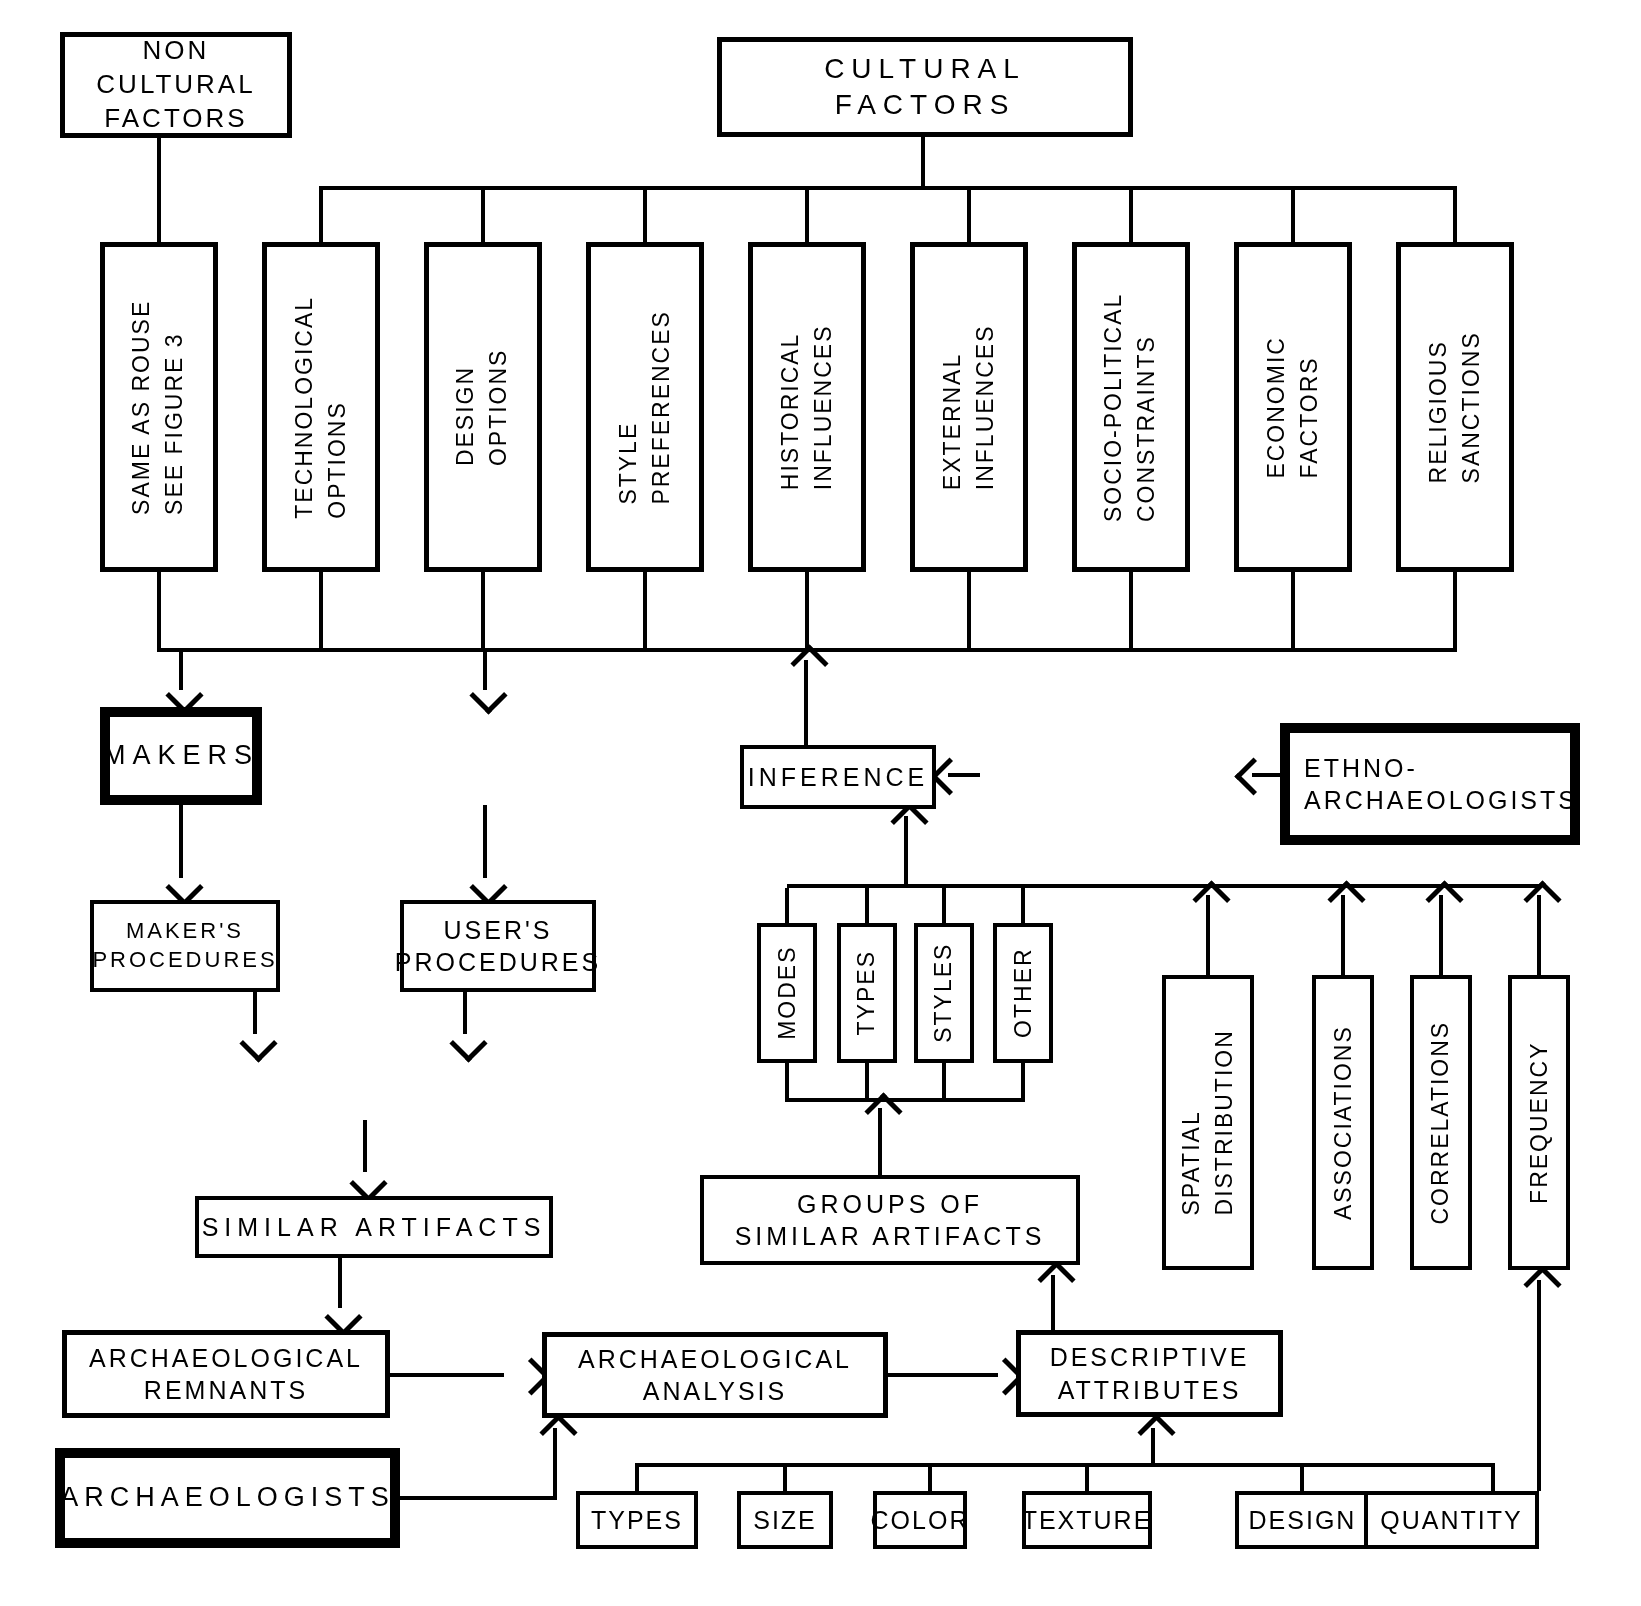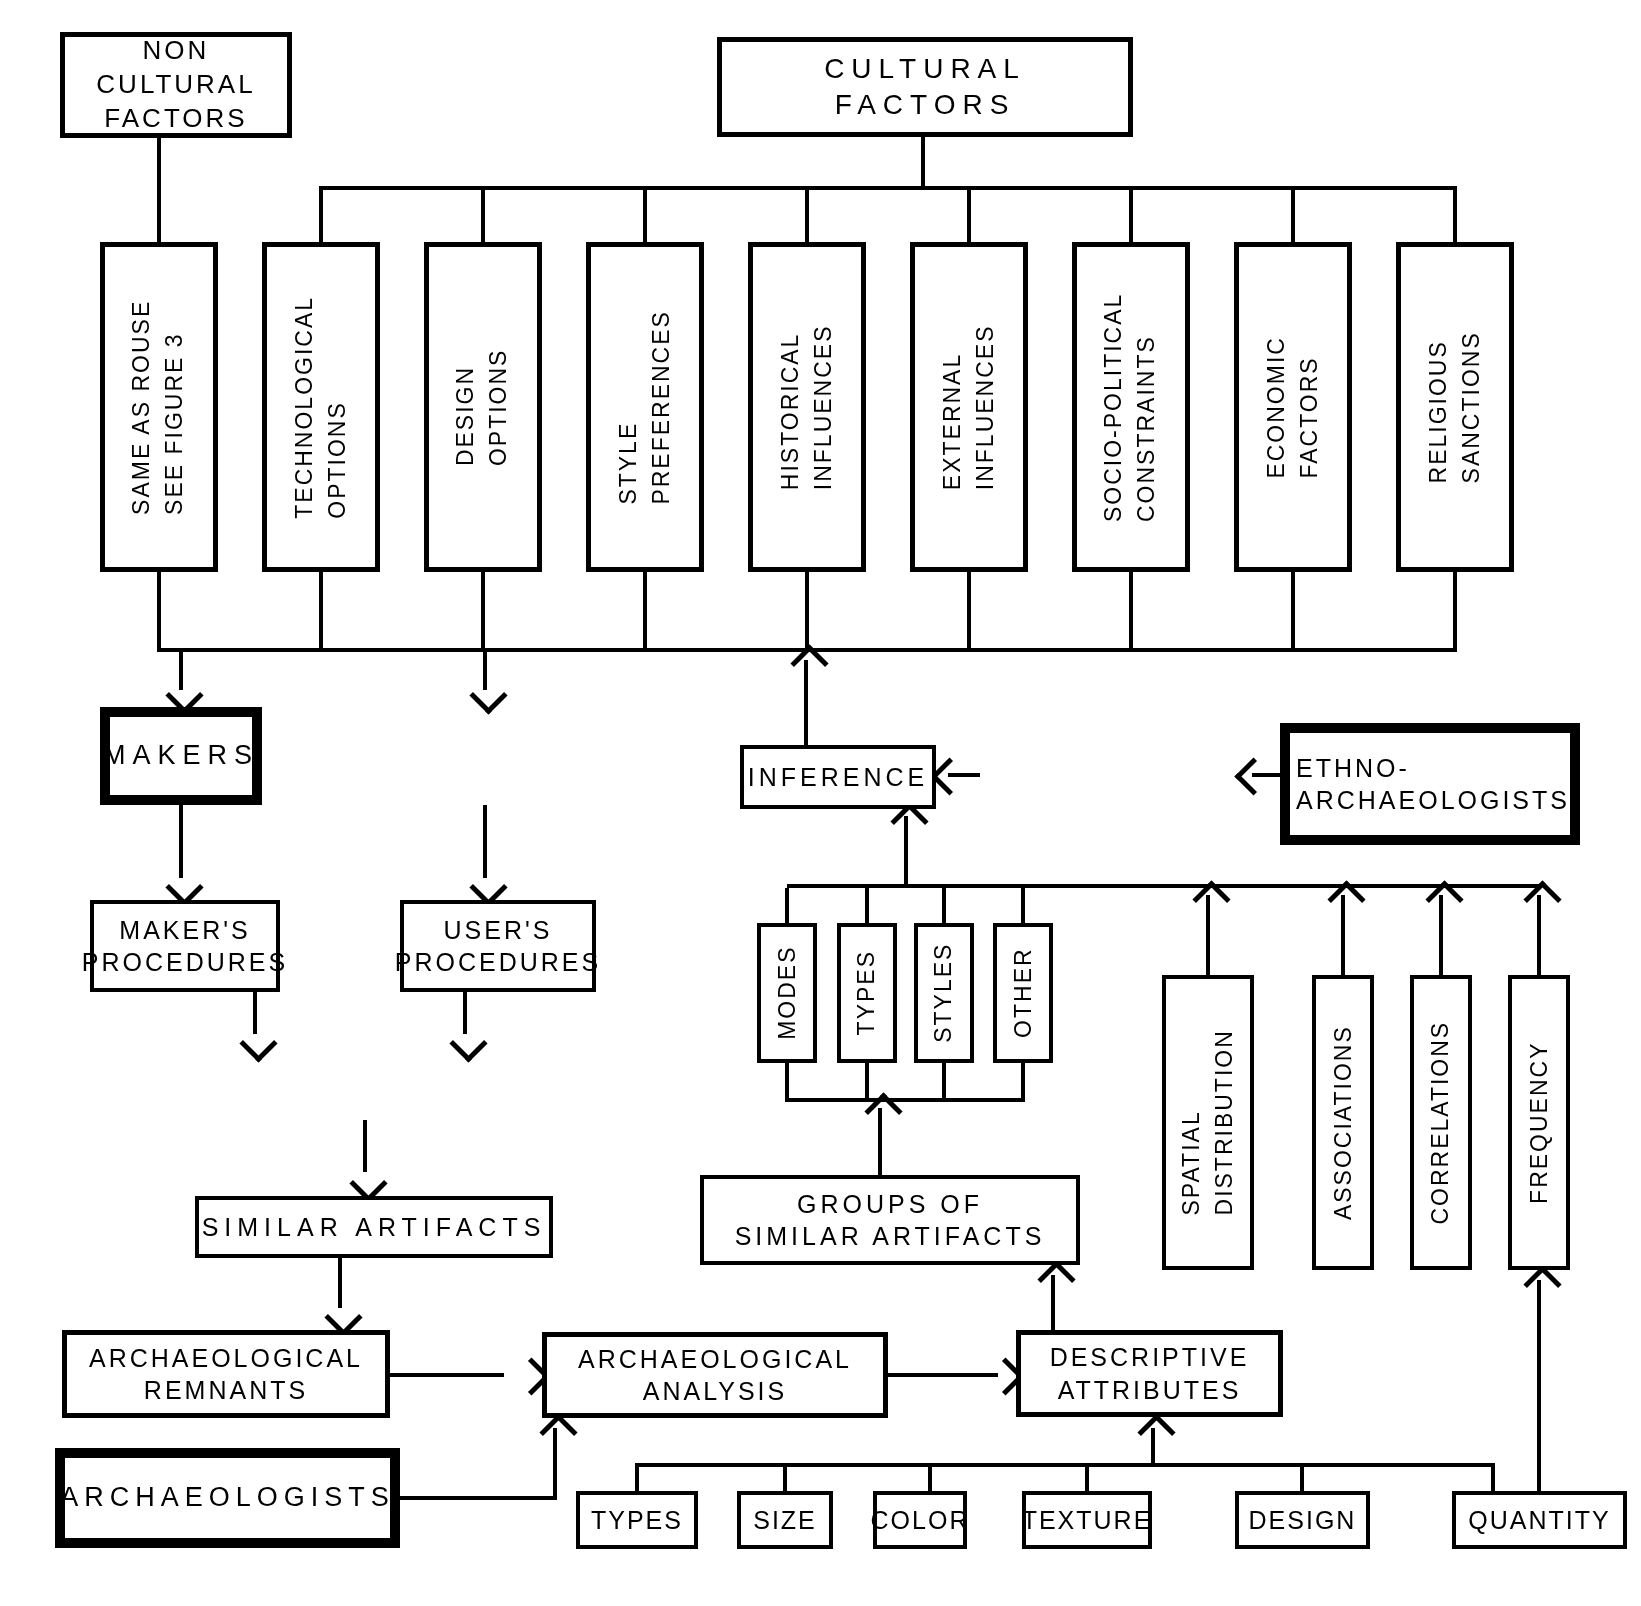--- a/index.html
+++ b/index.html
@@ -16,21 +16,21 @@
   .bold{ border-width:10px; }
   .lbl { line-height:1.3; letter-spacing:3px; font-size:26px; }
   .vbox .lbl { transform:rotate(-90deg); white-space:nowrap; text-align:left;
                font-size:23px; letter-spacing:2px; line-height:1.45; }
   .small .lbl { font-size:25px; letter-spacing:2px; }
   .wide  .lbl { font-size:28px; letter-spacing:7px; word-spacing:30px; }
   .caps  .lbl { letter-spacing:7px; font-size:27px; }
   .artifact-ls .lbl { letter-spacing:12px; }
   .sim-ls .lbl { letter-spacing:6px; }
   .arch-ls .lbl { letter-spacing:6px; font-size:27px; }
-  .leftalign { justify-content:flex-end; }
+  .leftalign { justify-content:center; }
   .leftalign .lbl { text-align:left; padding-left:22px; }
   .h { position:absolute; height:4px; background:#000; z-index:1; }
   .v { position:absolute; width:4px;  background:#000; z-index:1; }
   .chev { position:absolute; width:22px; height:22px; z-index:2; }
   .chev.up    { border-top:5px solid #000;    border-left:5px solid #000;  transform:rotate(45deg); }
   .chev.down  { border-bottom:5px solid #000; border-right:5px solid #000; transform:rotate(45deg); }
   .chev.left  { border-bottom:5px solid #000; border-left:5px solid #000;  transform:rotate(45deg); }
   .chev.right { border-top:5px solid #000;    border-right:5px solid #000; transform:rotate(45deg); }
 </style>
 </head>
@@ -119,21 +119,21 @@
       </div>
   </div>
   <div class="box bold leftalign" style="left:1280px;top:723px;width:300px;height:122px">
     <div class="lbl" style="font-size:25px">
       <div>ETHNO-</div>
         <div>ARCHAEOLOGISTS</div>
     </div>
   </div>
 
   <div class="box b4" style="left:90px;top:900px;width:190px;height:92px">
-    <div class="lbl" style="font-size:25px">
+    <div class="lbl" style="font-size:22px">
       <div>MAKER'S</div>
         <div>PROCEDURES</div>
     </div>
   </div>
   <div class="box b4" style="left:400px;top:900px;width:196px;height:92px">
     <div class="lbl" style="font-size:25px">
       <div>USER'S</div>
         <div>PROCEDURES</div>
     </div>
   </div>
@@ -235,21 +235,21 @@
   <div class="box b4 small" style="left:1022px;top:1491px;width:130px;height:58px">
     <div class="lbl">
         <div>TEXTURE</div>
       </div>
   </div>
   <div class="box b4 small" style="left:1235px;top:1491px;width:135px;height:58px">
     <div class="lbl">
         <div>DESIGN</div>
       </div>
   </div>
-  <div class="box b4 small" style="left:1452px;top:1491px;width:175px;height:58px">
+  <div class="box b4 small" style="left:1364px;top:1491px;width:175px;height:58px">
     <div class="lbl">
         <div>QUANTITY</div>
       </div>
   </div>
 
   <div class="v" style="left:157px;top:138px;height:104px"></div>
   <div class="v" style="left:921px;top:137px;height:51px"></div>
   <div class="h" style="left:319px;top:186px;width:1138px"></div>
   <div class="v" style="left:319px;top:190px;height:52px"></div>
   <div class="v" style="left:481px;top:190px;height:52px"></div>

